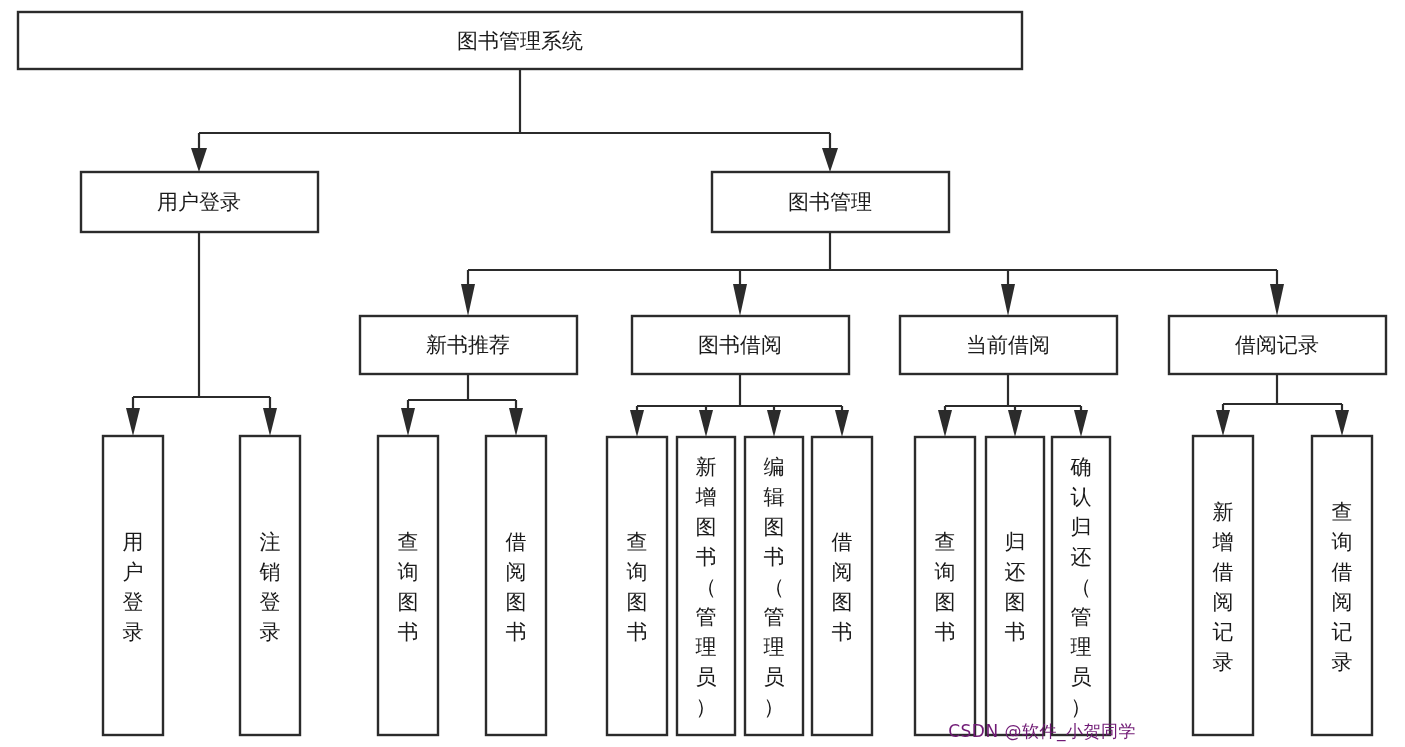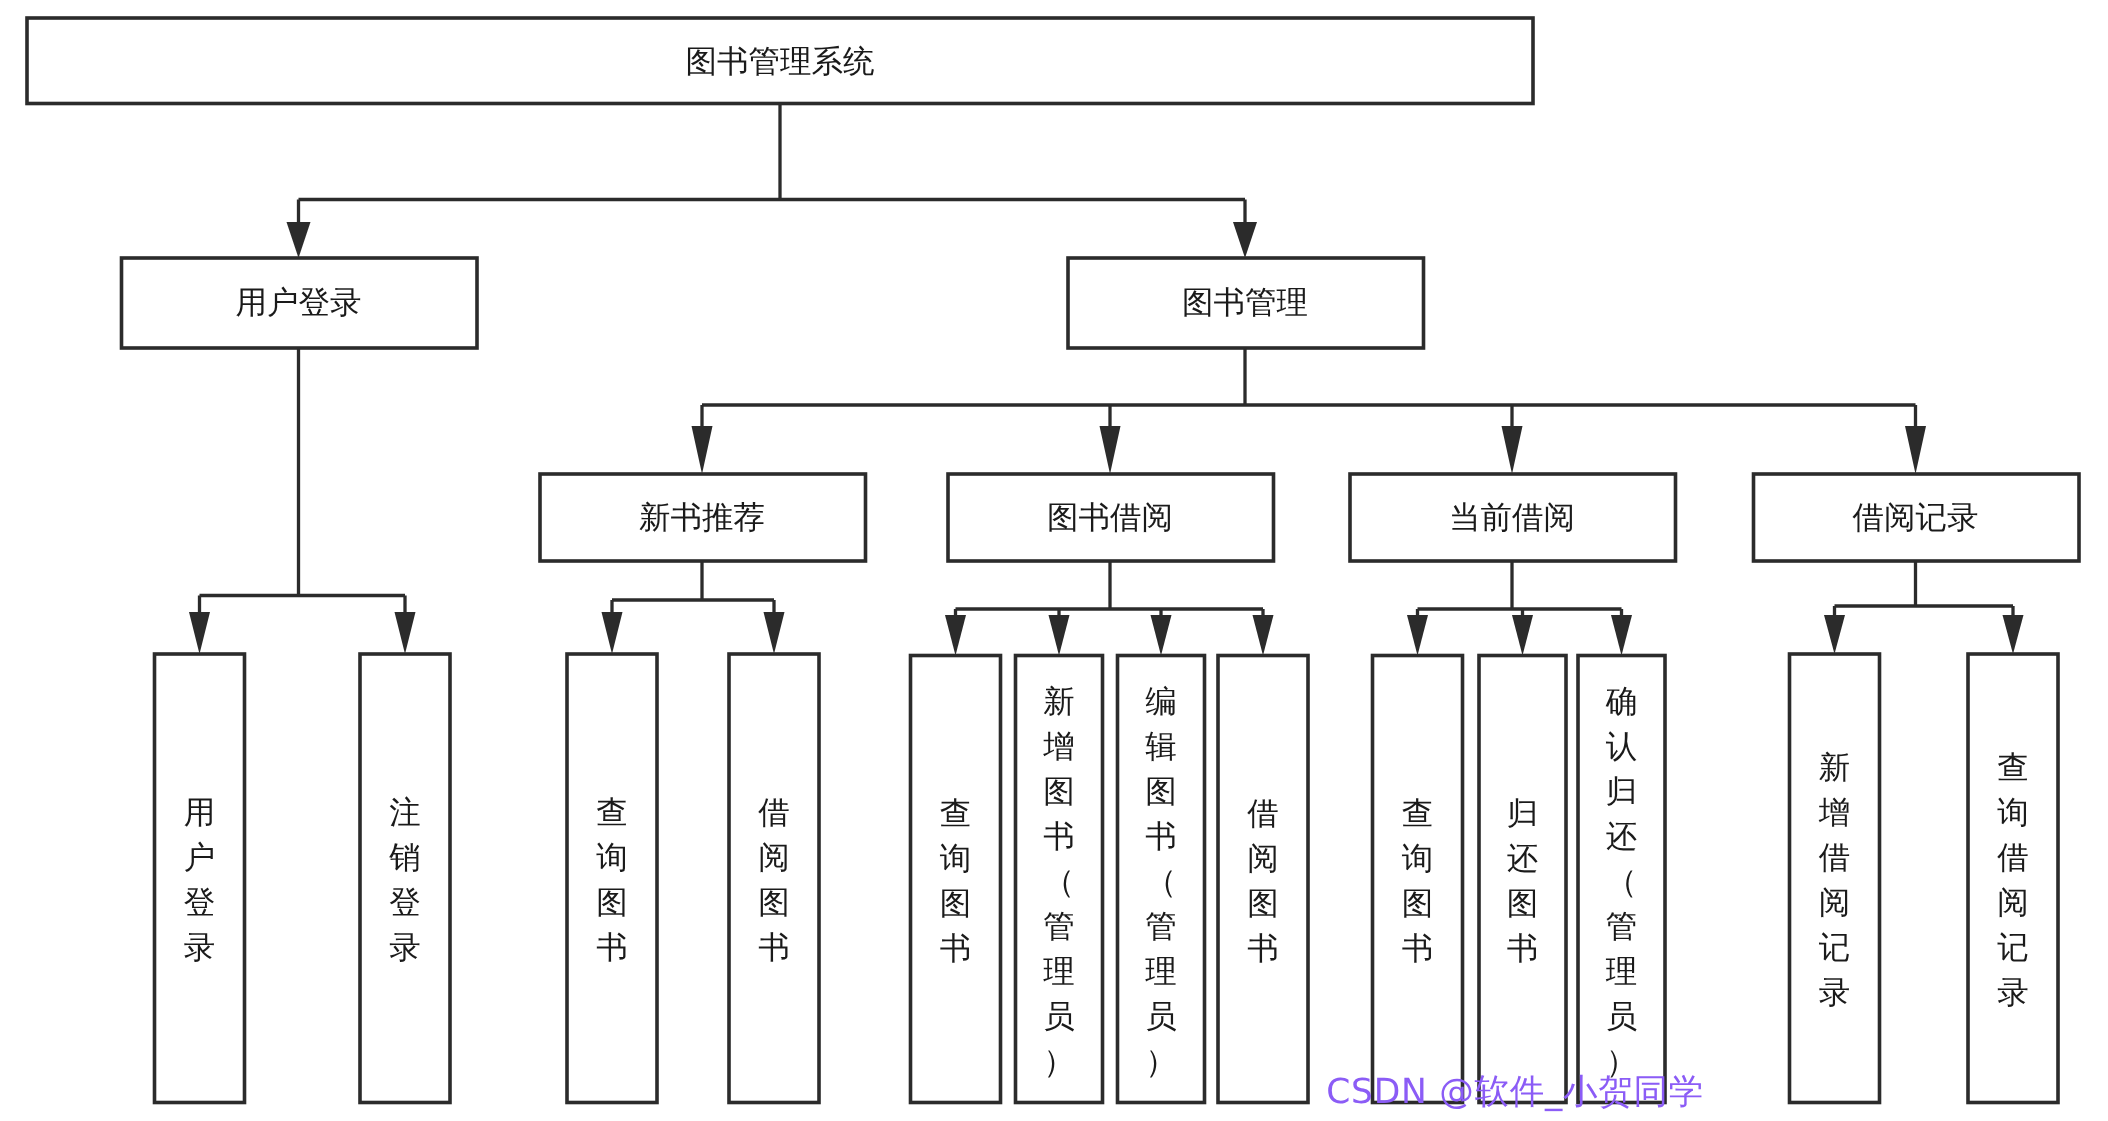--- a/index.html
+++ b/index.html
@@ -56,22 +56,22 @@
     font-family: "DejaVu Sans", "Liberation Sans", sans-serif;
     font-size: 21px;
     fill: #1a1a1a;
     text-anchor: middle;
   }
   .watermark {
     position: absolute;
     right: 8px;
     bottom: 4px;
     font-family: "DejaVu Sans", "Liberation Sans", sans-serif;
-    font-size: 23px;
-    color: #8b5cf6;
+    font-size: 17px;
+    color: #701a75;
     letter-spacing: 0.5px;
     white-space: nowrap;
     pointer-events: none;
   }
 </style>
 </head>
 <body>
 
 <div id="diagram-root">
   <svg class="flow" viewBox="0 0 1405 747" xmlns="http://www.w3.org/2000/svg">

